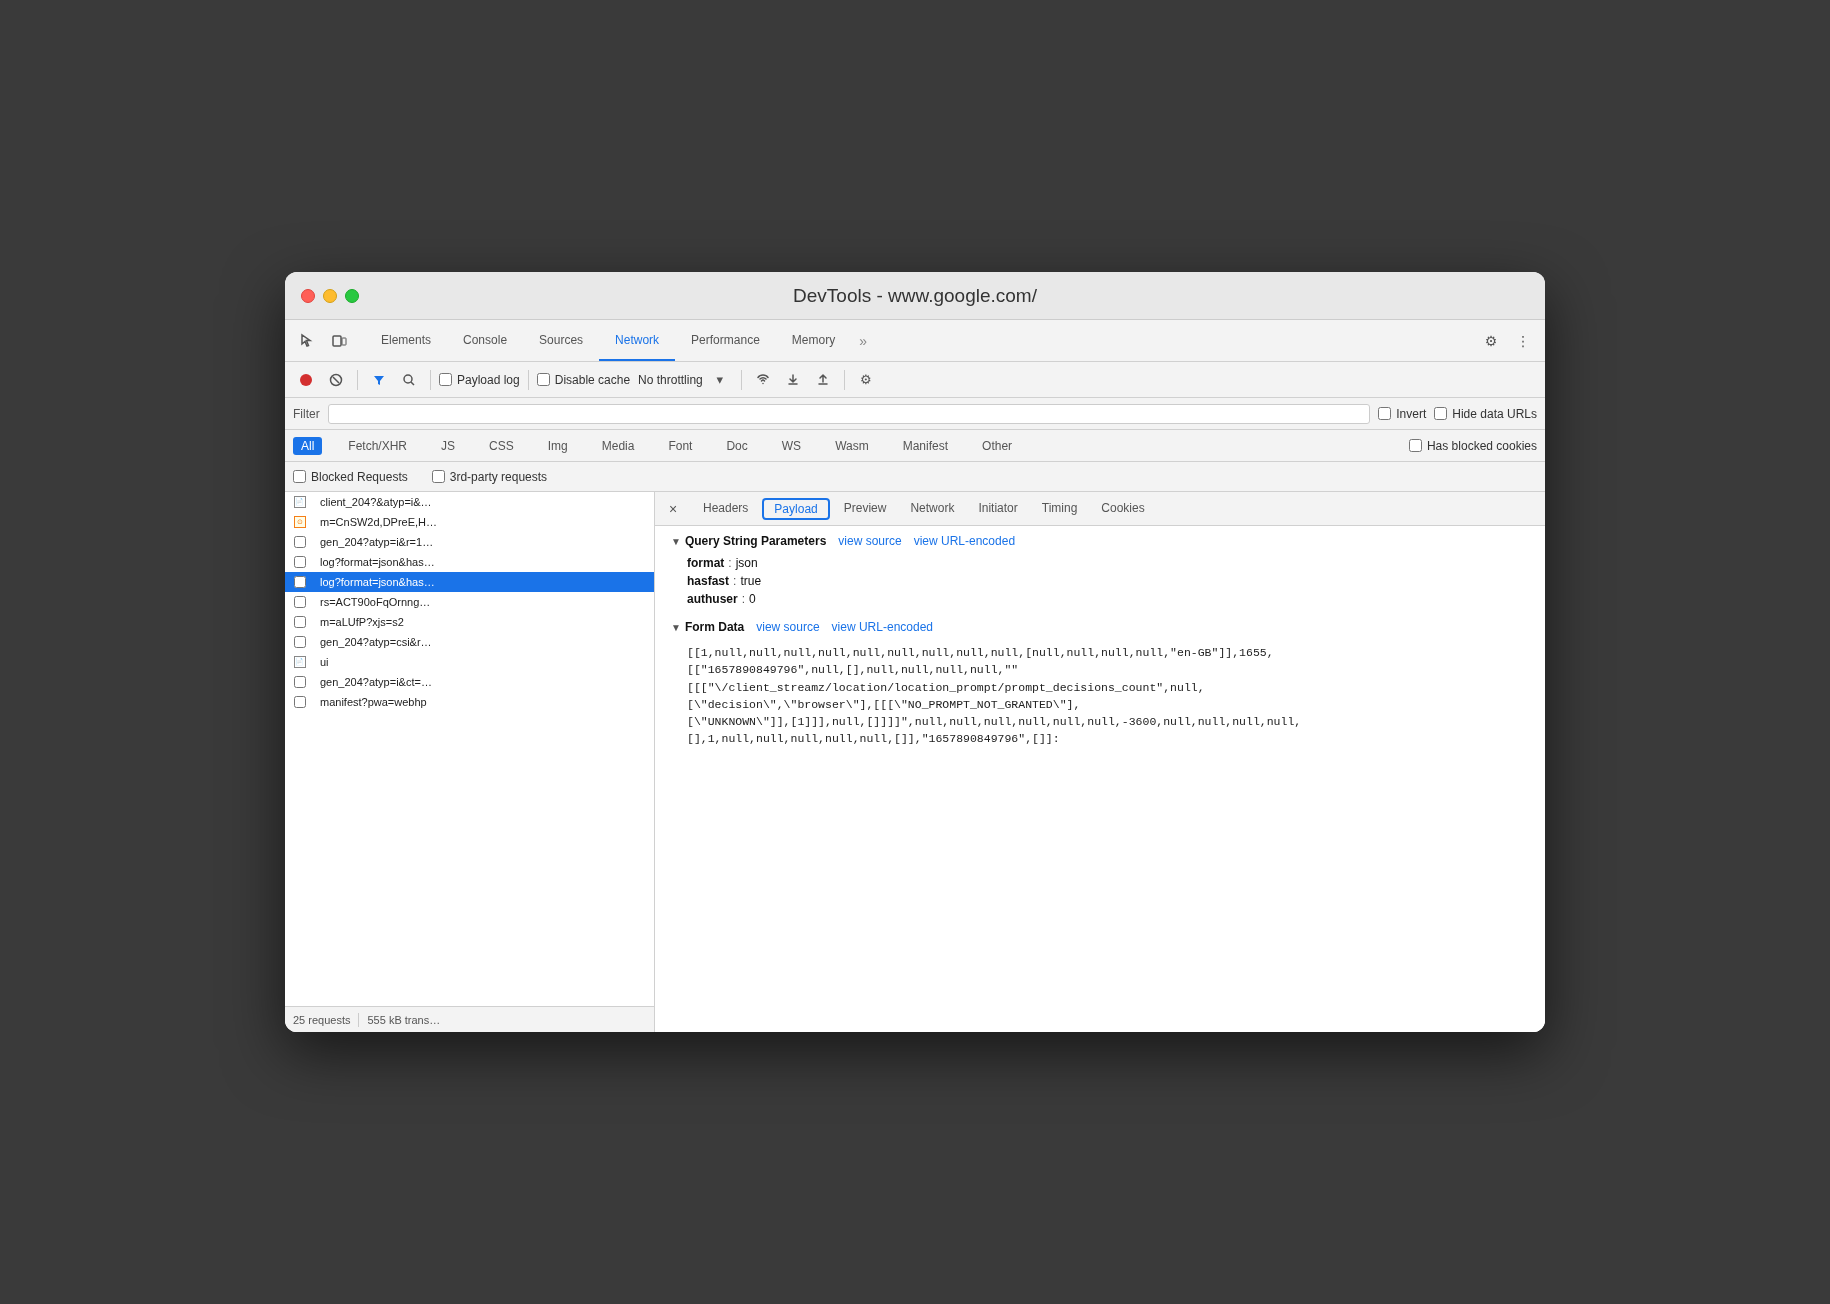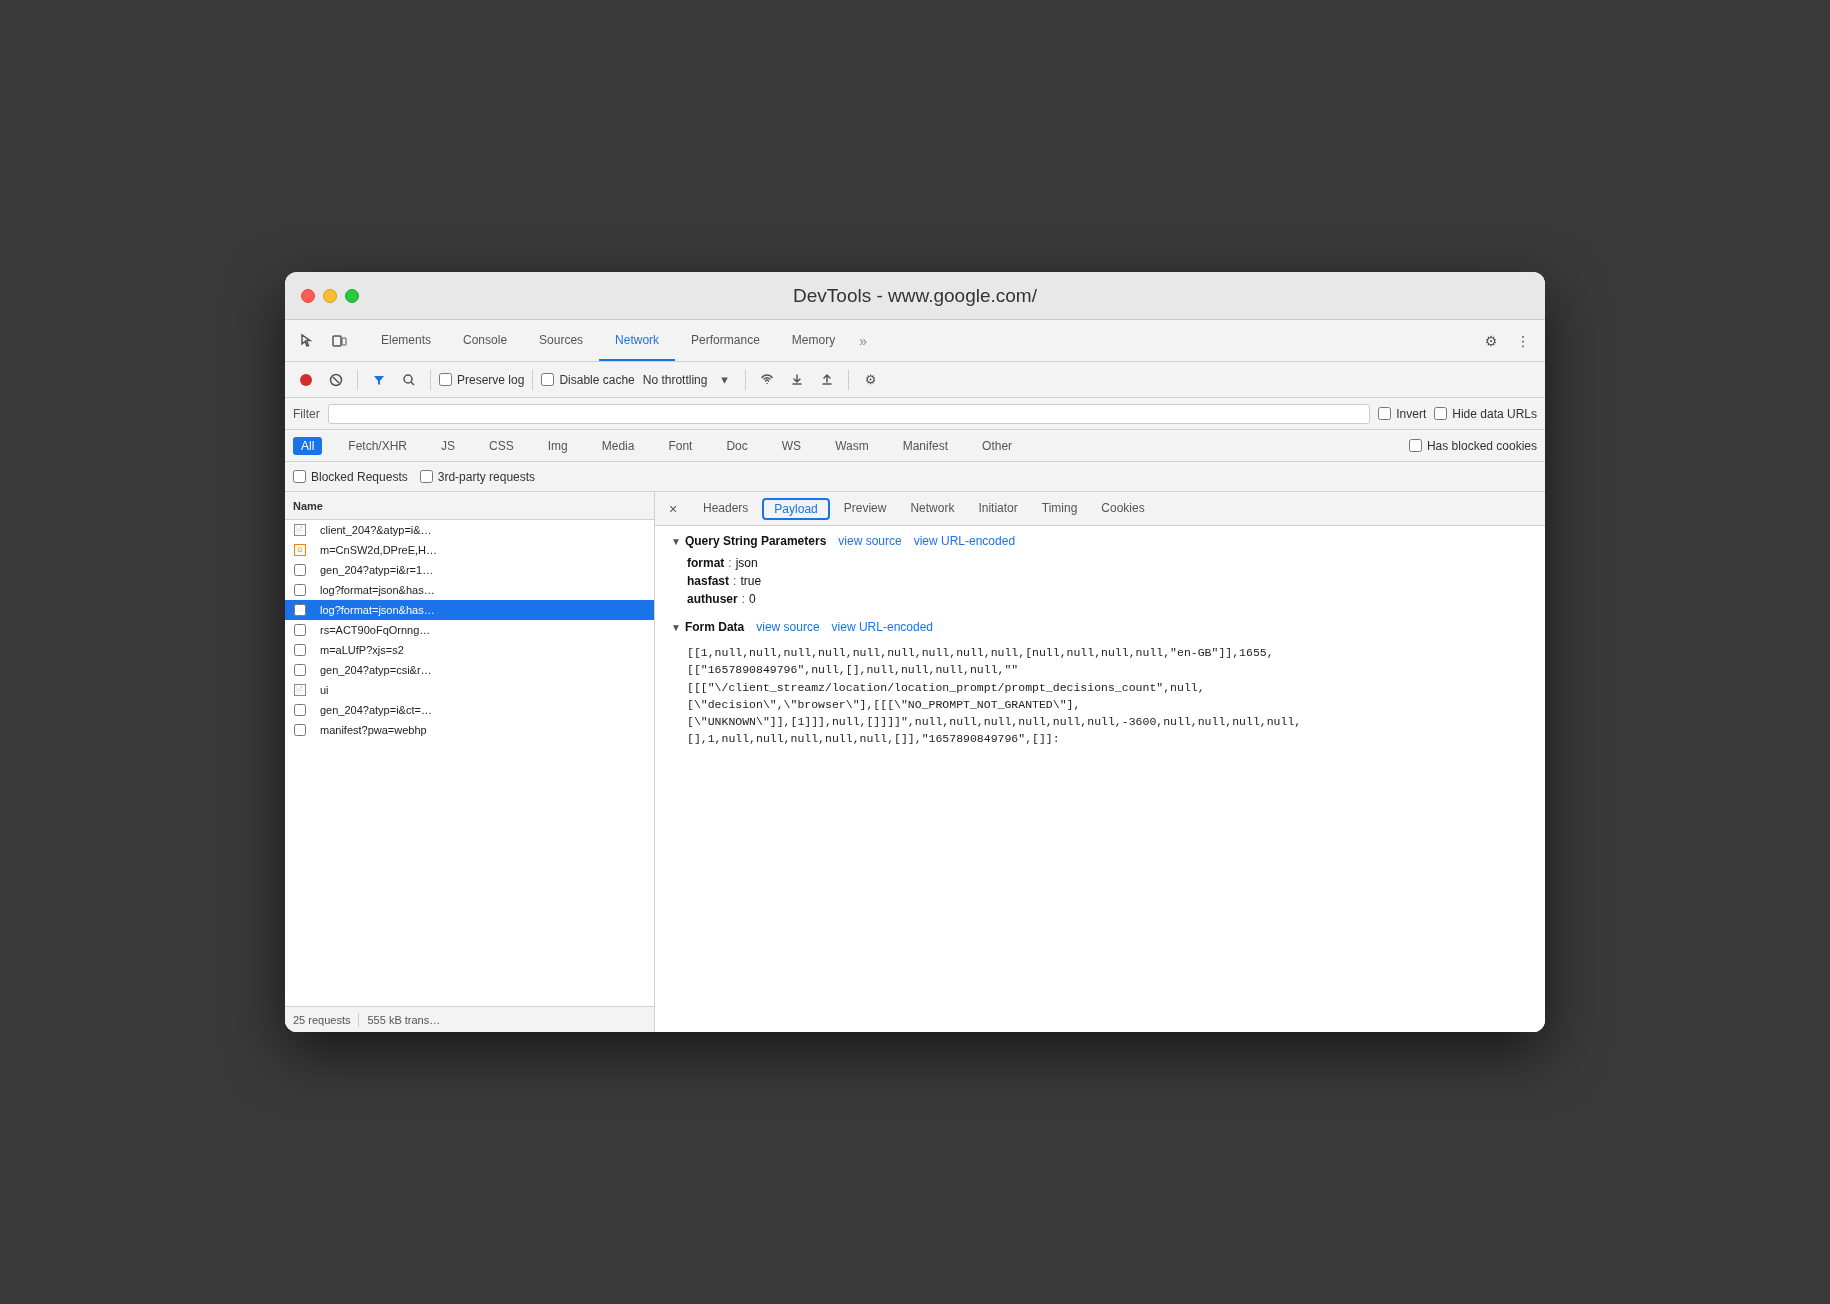--- a/index.html
+++ b/index.html
@@ -200,21 +200,21 @@
       color: #333;
     }
     
     .filter-row2 {
       display: flex;
       align-items: center;
       background: #f3f3f3;
       border-bottom: 1px solid #d0d0d0;
       height: 30px;
       padding: 0 8px;
-      gap: 12px;
+      gap: 24px;
     }
     
     .content {
       display: flex;
       height: 540px;
     }
     
     .request-list {
       width: 370px;
       border-right: 1px solid #d0d0d0;
@@ -468,21 +468,21 @@
       </button>
       <button class="toolbar-btn">
         <svg width="14" height="14" viewBox="0 0 14 14" fill="none">
           <circle cx="6" cy="6" r="4" stroke="#555" stroke-width="1.5"></circle>
           <line x1="9" y1="9" x2="12" y2="12" stroke="#555" stroke-width="1.5"></line>
         </svg>
       </button>
       <div class="toolbar-divider"></div>
       <label class="checkbox-label">
         <input type="checkbox" style="">
-        <span>Preserve log</span>
+        <span>Payload log</span>
       </label>
       <div class="toolbar-divider"></div>
       <label class="checkbox-label">
         <input type="checkbox" style="">
         <span>Disable cache</span>
       </label>
       <span style="font-size:12px;color:#333;margin-left:4px;">No throttling</span>
       <button class="toolbar-btn">▾</button>
       <div class="toolbar-divider"></div>
       <button class="toolbar-btn">
@@ -543,23 +543,20 @@
       </label>
       <label class="checkbox-label">
         <input type="checkbox" style="">
         <span>3rd-party requests</span>
       </label>
     </div>
 
     <div class="content">
 
       <div class="request-list">
-        <div class="request-list-header">
-          <span>Name</span>
-        </div>
         <div class="request-items">
 
           <div class="request-item">
             <div class="request-item-icon">
               <div class="req-icon-doc">📄</div>
             </div>
             <span class="request-name">client_204?&amp;atyp=i&amp;…</span>
           </div>
 
           <div class="request-item">

